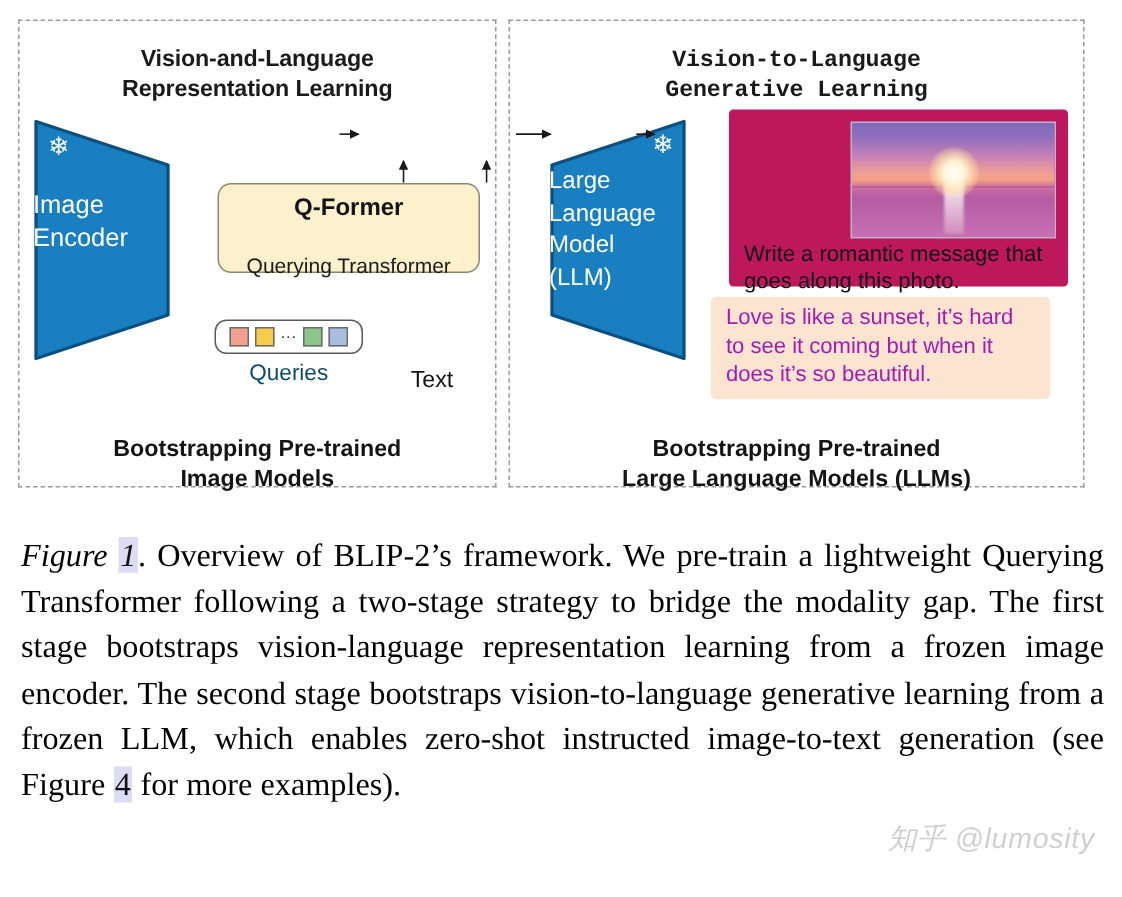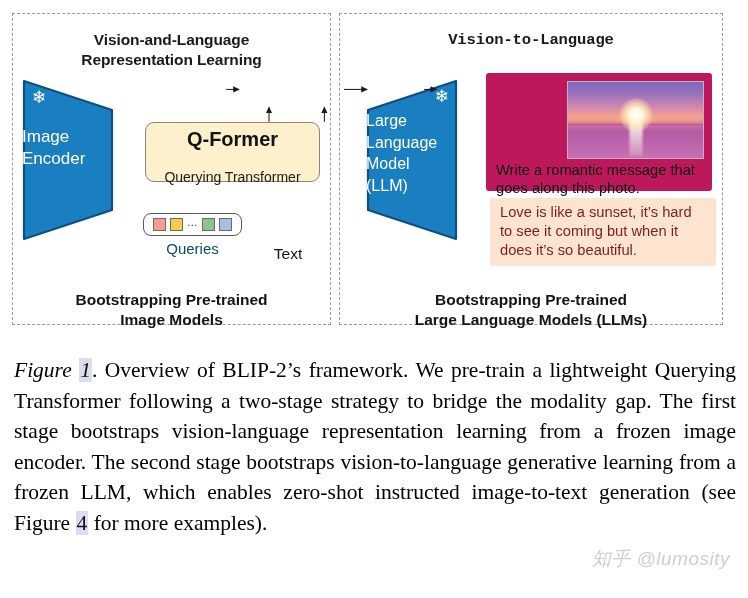--- a/index.html
+++ b/index.html
@@ -70,21 +70,21 @@
   #qformer{
     position:absolute;
     left:145px; top:122px; width:175px; height:60px;
     background:#fcf0cd;
     border:1.3px solid #8a8a6a;
     border-radius:9px;
     box-sizing:border-box;
     text-align:center;
   }
   #qformer-title{
-    font-weight:bold;font-size:20px;color:#141414;
+    font-weight:bold;font-size:16px;color:#141414;
     margin-top:6px;line-height:20px;
   }
   #qformer-sub{
     font-size:14px;color:#1c1c1c;line-height:18px;margin-top:19px;
   }
 
   
   #queries-box{
     position:absolute;
     left:143px; top:213px; width:99px; height:23px;
@@ -151,26 +151,26 @@
   #horizon{
     position:absolute;left:0;right:0;top:55%;height:1px;
     background:rgba(120,60,120,0.35);
   }
   #prompt-text{
     position:absolute; left:10px; top:88px; right:8px;
     font-size:14.7px;line-height:18px;color:#111111;
   }
   #answer-box{
     position:absolute;
-    left:490px; top:198px; width:226px; height:68px;
+    left:474px; top:198px; width:226px; height:68px;
     background:#fce4d1;
     border-radius:3px;
     box-sizing:border-box;
     padding:5px 9px 0 10px;
-    font-size:14.7px;line-height:19px;color:#7f1d1d;
+    font-size:14.7px;line-height:19px;color:#a21caf;
   }
 
   .caption-bottom{
     position:absolute; left:0; right:0;
     text-align:center;
     font-weight:bold;font-size:15.5px;line-height:20px;color:#141414;
   }
   #cap-left{ top:276px; }
   #cap-right{ top:276px; }
 
@@ -214,20 +214,21 @@
 
     <div class="caption-bottom" id="cap-left">
       <div>Bootstrapping Pre-trained</div>
       <div>Image Models</div>
     </div>
   </div>
 
   <div class="panel" id="panel-right">
     <div class="panel-title" id="title-right">
       <div>Vision-to-Language</div>
+      <div>Generative Learning</div>
     </div>
 
     <div class="caption-bottom" id="cap-right">
       <div>Bootstrapping Pre-trained</div>
       <div>Large Language Models (LLMs)</div>
     </div>
   </div>
 
   <div class="trap-wrap" id="encoder-wrap">
     <svg class="trap-svg" width="92" height="162" viewBox="0 0 92 162">

